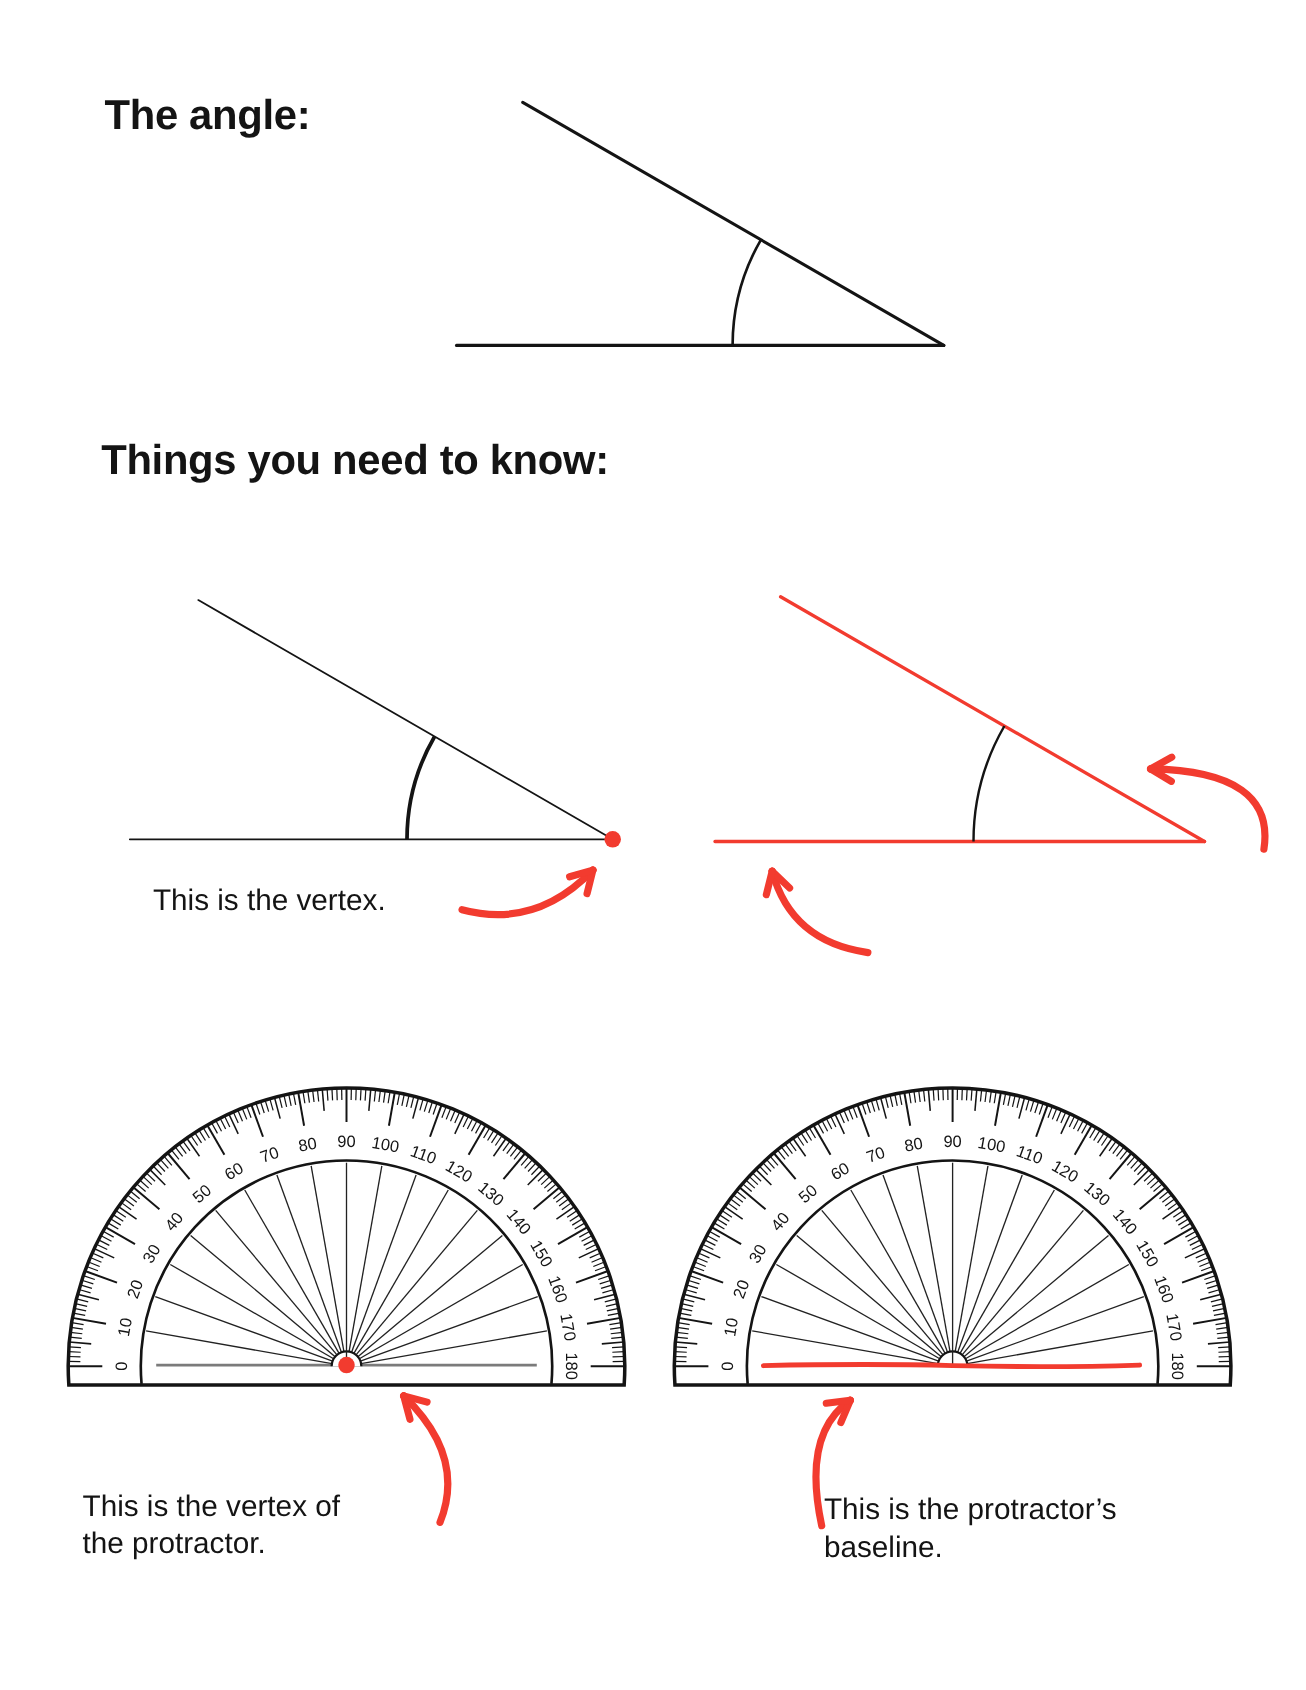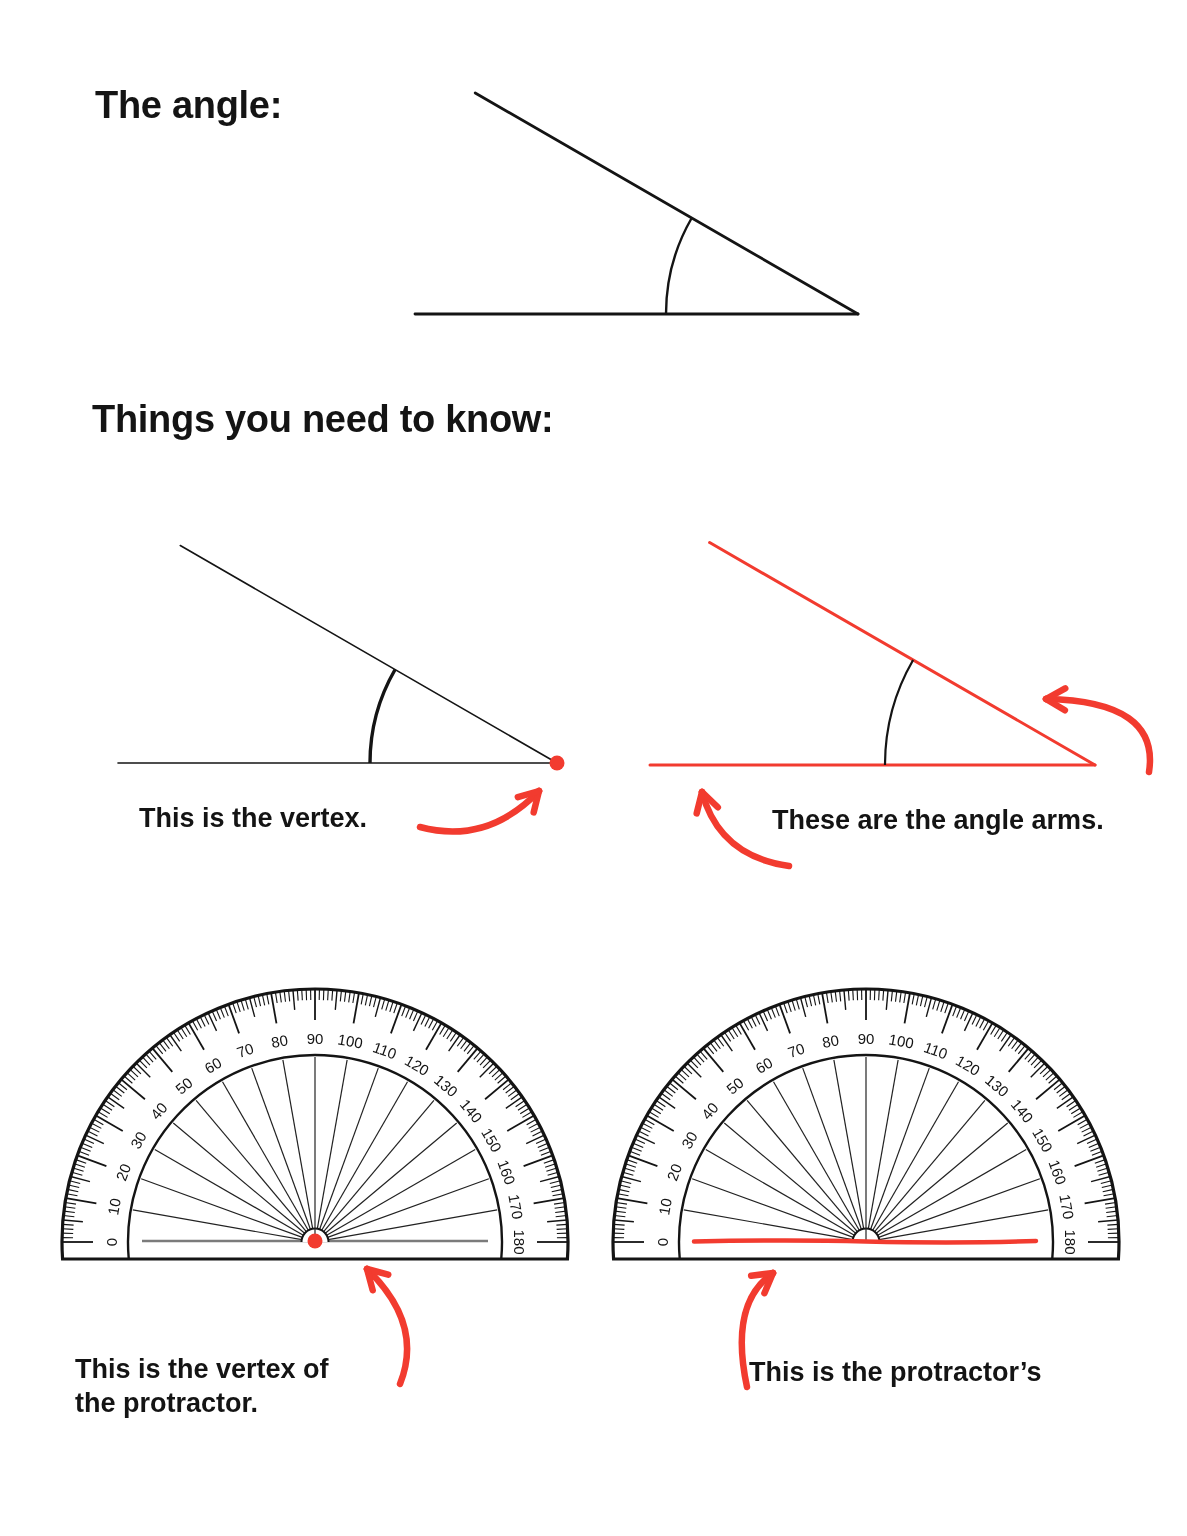--- a/index.html
+++ b/index.html
@@ -16,21 +16,21 @@
     position: absolute;
     font-size: 38px;
     font-weight: 700;
     color: #141414;
     letter-spacing: -0.3px;
     white-space: nowrap;
   }
   .cap {
     position: absolute;
     font-size: 27px;
-    font-weight: 700;
+    font-weight: 400;
     color: #141414;
     line-height: 34px;
     white-space: nowrap;
   }
 </style>
 </head>
 <body>
 
 <div class="page">
 
@@ -536,24 +536,24 @@
         <line x1="773" y1="1273" x2="751.1639846638909" y2="1275.6811255549133" stroke="#F23B2F" stroke-width="6.5" stroke-linecap="round"></line>
       </g>
     </svg>
 
   <div class="h" style="left:95px; top:84px">The angle:</div>
 
   <div class="h" style="left:92px; top:398px">Things you need to know:</div>
 
   <div class="cap" style="left:139px; top:801px">This is the vertex.</div>
 
-  <div class="cap" style="left:772px; top:803px">These are the angle arms.</div>
 
   <div class="cap" style="left:75px; top:1352px">
     <div>This is the vertex of</div>
     <div>the protractor.</div>
   </div>
 
   <div class="cap" style="left:749px; top:1355px">
     <div>This is the protractor’s</div>
+    <div>baseline.</div>
   </div>
 
 </div>
 
 </body></html>

